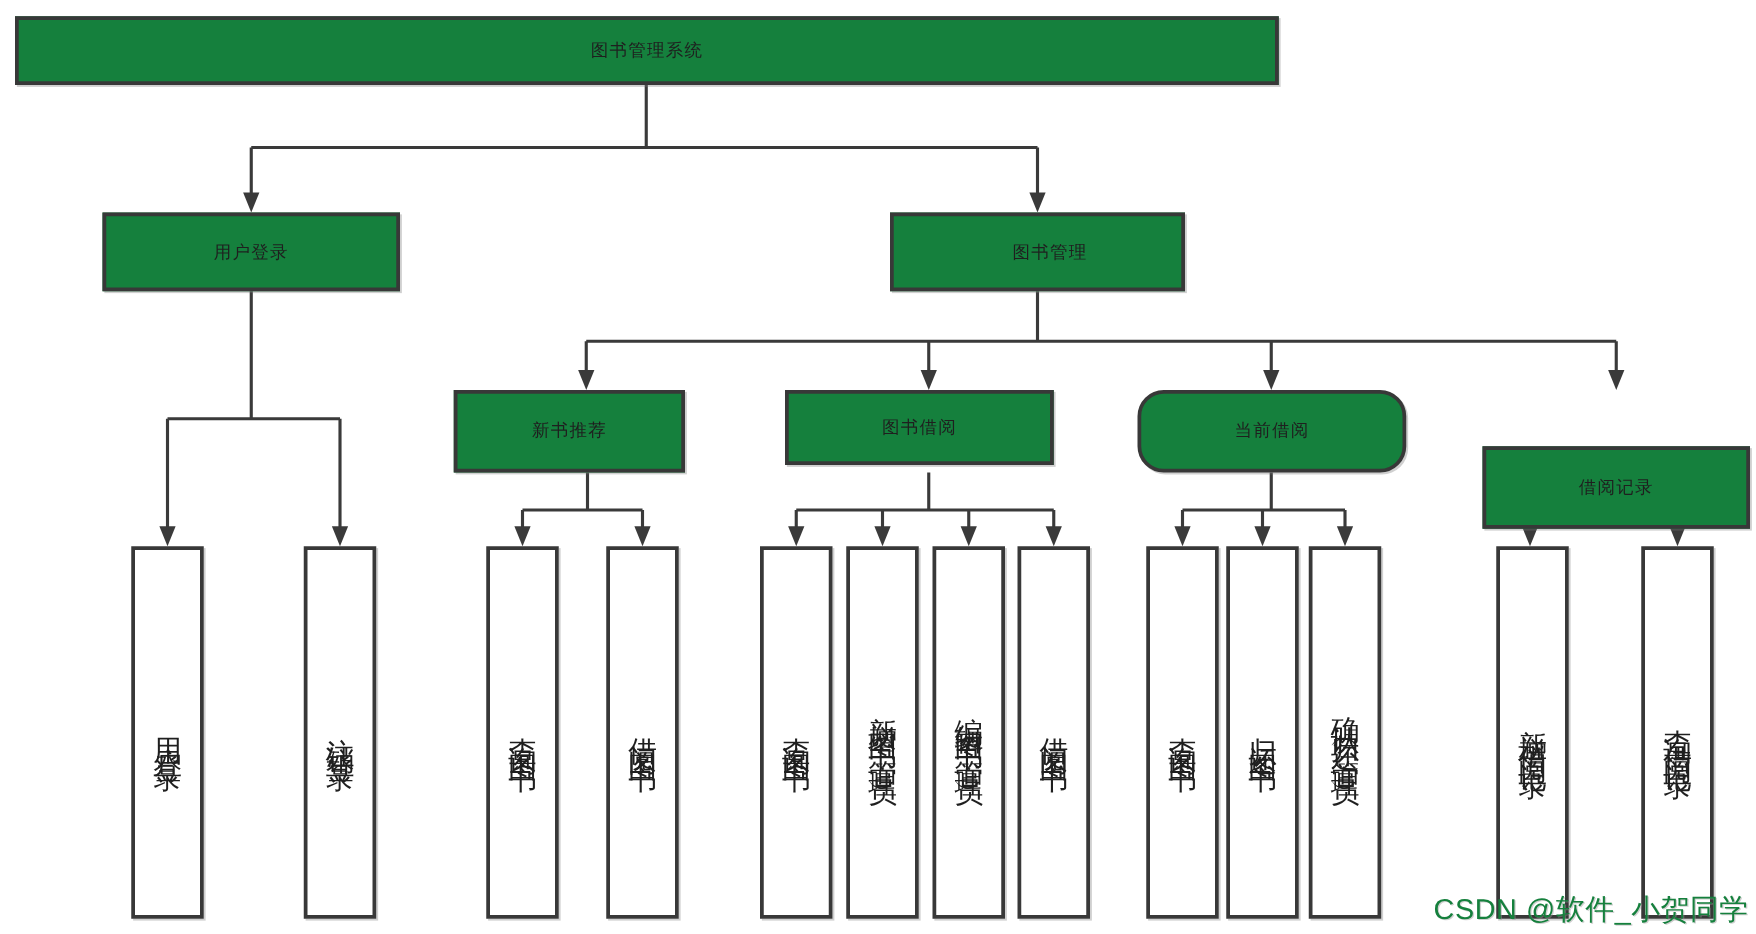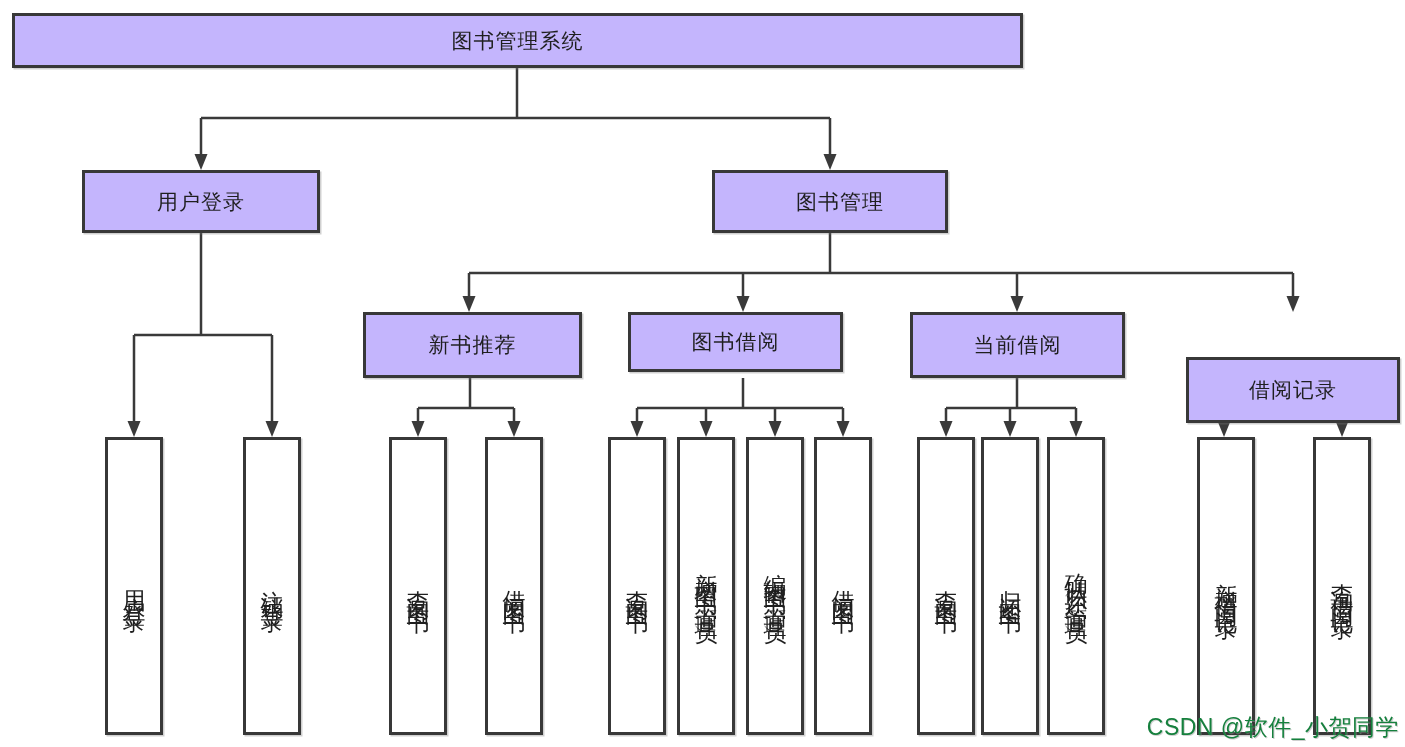--- a/index.html
+++ b/index.html
@@ -8,24 +8,24 @@
     width:1405px;height:747px;
     overflow:hidden;
     font-family:"Liberation Sans", sans-serif;
     color:#1f1f1f;
   }
   .canvas{position:absolute;left:0;top:0;width:1405px;height:747px;}
   svg.connectors{position:absolute;left:0;top:0;z-index:1;}
   .hbox{
     position:absolute;
     box-sizing:border-box;
-    background:#c4b5fd;
+    background:#15803d;
     border:3px solid #383838;
     display:flex;align-items:center;justify-content:center;
-    font-size:21px;
+    font-size:14px;
     letter-spacing:1px;
     z-index:2;
     box-shadow:1.5px 1.5px 0 rgba(120,120,120,.35);
   }
   .vbox{
     position:absolute;
     box-sizing:border-box;
     background:#ffffff;
     border:3px solid #383838;
     display:flex;align-items:center;justify-content:center;
@@ -80,23 +80,23 @@
         <polygon points="1224,437 1217.5,421 1230.5,421"></polygon>
         <polygon points="1342,437 1335.5,421 1348.5,421"></polygon>
       </g>
   </svg>
 
   <div class="hbox" style="left:12px;top:13px;width:1011px;height:55px;">图书管理系统</div>
 
   <div class="hbox" style="left:82px;top:170px;width:238px;height:63px;">用户登录</div>
   <div class="hbox" style="left:712px;top:170px;width:236px;height:63px;padding-left:20px;">图书管理</div>
 
-  <div class="hbox" style="left:363px;top:312px;width:219px;height:66px;">新书推荐</div>
+  <div class="hbox" style="left:363px;top:312px;width:185px;height:66px;">新书推荐</div>
   <div class="hbox" style="left:628px;top:312px;width:215px;height:60px;">图书借阅</div>
-  <div class="hbox" style="left:910px;top:312px;width:215px;height:66px;">当前借阅</div>
+  <div class="hbox" style="left:910px;top:312px;width:215px;height:66px;border-radius:21px;">当前借阅</div>
   <div class="hbox" style="left:1186px;top:312px;width:214px;height:66px;margin-top:45px;">借阅记录</div>
 
   <div class="vbox" style="left:105px;top:437px;width:58px;height:298px;">
     <span>用户登录</span>
   </div>
   <div class="vbox" style="left:243px;top:437px;width:58px;height:298px;">
     <span>注销登录</span>
   </div>
 
   <div class="vbox" style="left:389px;top:437px;width:58px;height:298px;">

